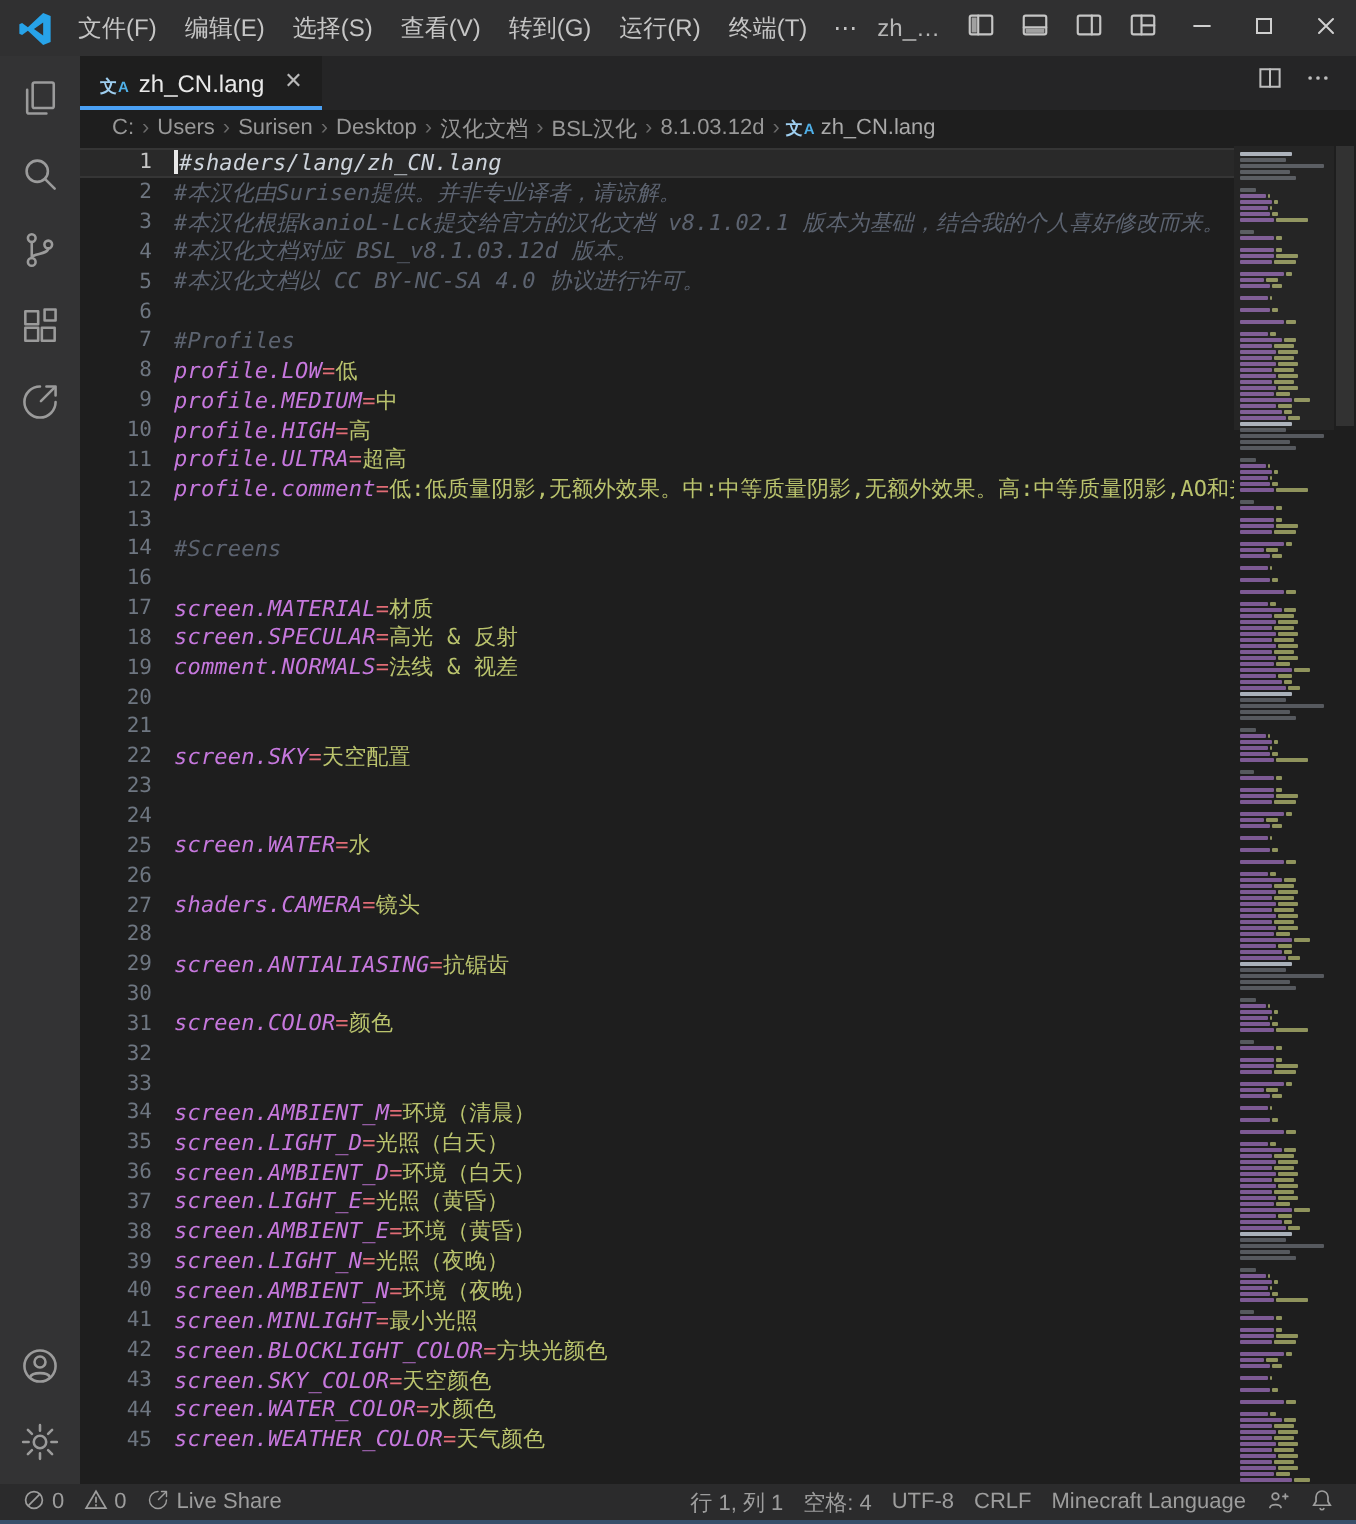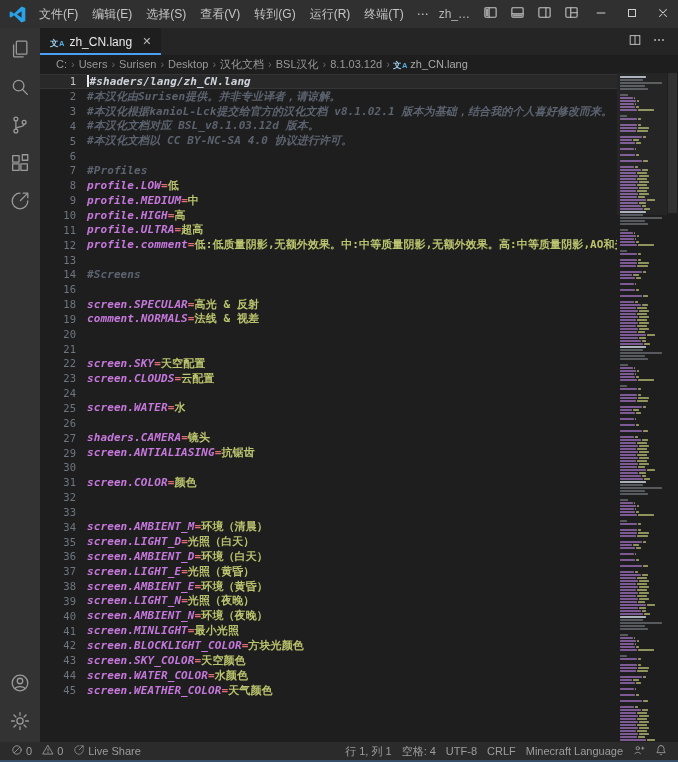--- a/index.html
+++ b/index.html
@@ -45,21 +45,21 @@
   .crumb-file{display:flex;align-items:center;gap:3px;color:#a9a9a9;}
 
   .langicon{display:inline-flex;align-items:baseline;font-size:8.5px;color:#9fcff0;line-height:1;font-weight:bold;}
   .langicon i{font-style:normal;color:#4fb0e8;font-size:7.5px;margin-left:.5px;}
 
   
   .editor{flex:1;display:flex;min-height:0;position:relative;background:#1e1e1e;}
   .code-area{flex:1;min-width:0;overflow:hidden;font-family:"DejaVu Sans Mono","Liberation Mono",monospace;font-size:11px;padding-top:1px;}
   .row{height:14.85px;display:flex;align-items:center;white-space:pre;}
   .ln{flex:0 0 36px;text-align:right;color:#6e7681;font-size:10.5px;}
-  .codetext{padding-left:11px;letter-spacing:.1px;font-weight:bold;}
+  .codetext{padding-left:11px;letter-spacing:.1px;}
   .row.active-line{background:rgba(255,255,255,.05);box-shadow:inset 0 1px 0 rgba(255,255,255,.06),inset 0 -1px 0 rgba(255,255,255,.06);}
   .row.active-line .ln{color:#c6c6c6;}
   .tok-key{color:var(--key);font-style:italic;}
   .tok-eq{color:var(--eq);}
   .tok-val{color:var(--val);}
   .tok-c{color:var(--comment);font-style:italic;}
   .tok-c1{color:var(--brightc);font-style:italic;}
   .cursor{display:inline-block;width:1.5px;height:12px;background:#e8e8e8;margin-right:1px;vertical-align:-2px;}
 
   
@@ -261,30 +261,32 @@
             <div class="row"><span class="ln">6</span><span class="codetext"></span></div>
             <div class="row"><span class="ln">7</span><span class="codetext"><span class="tok-c">#Profiles</span></span></div>
             <div class="row"><span class="ln">8</span><span class="codetext"><span class="tok-key">profile.LOW</span><span class="tok-eq">=</span><span class="tok-val">低</span></span></div>
             <div class="row"><span class="ln">9</span><span class="codetext"><span class="tok-key">profile.MEDIUM</span><span class="tok-eq">=</span><span class="tok-val">中</span></span></div>
             <div class="row"><span class="ln">10</span><span class="codetext"><span class="tok-key">profile.HIGH</span><span class="tok-eq">=</span><span class="tok-val">高</span></span></div>
             <div class="row"><span class="ln">11</span><span class="codetext"><span class="tok-key">profile.ULTRA</span><span class="tok-eq">=</span><span class="tok-val">超高</span></span></div>
             <div class="row"><span class="ln">12</span><span class="codetext"><span class="tok-key">profile.comment</span><span class="tok-eq">=</span><span class="tok-val">低:低质量阴影,无额外效果。中:中等质量阴影,无额外效果。高:中等质量阴影,AO和光</span></span></div>
             <div class="row"><span class="ln">13</span><span class="codetext"></span></div>
             <div class="row"><span class="ln">14</span><span class="codetext"><span class="tok-c">#Screens</span></span></div>
             <div class="row"><span class="ln">16</span><span class="codetext"></span></div>
+            <div class="row"><span class="ln">17</span><span class="codetext"><span class="tok-key">screen.MATERIAL</span><span class="tok-eq">=</span><span class="tok-val">材质</span></span></div>
             <div class="row"><span class="ln">18</span><span class="codetext"><span class="tok-key">screen.SPECULAR</span><span class="tok-eq">=</span><span class="tok-val">高光 &amp; 反射</span></span></div>
             <div class="row"><span class="ln">19</span><span class="codetext"><span class="tok-key">comment.NORMALS</span><span class="tok-eq">=</span><span class="tok-val">法线 &amp; 视差</span></span></div>
             <div class="row"><span class="ln">20</span><span class="codetext"></span></div>
             <div class="row"><span class="ln">21</span></div>
             <div class="row"><span class="ln">22</span><span class="codetext"><span class="tok-key">screen.SKY</span><span class="tok-eq">=</span><span class="tok-val">天空配置</span></span></div>
-            <div class="row"><span class="ln">23</span><span class="codetext"><span class="tok-key">screen.CLOUDS</span><span class="tok-eq">=</span><span class="tok-val">云配置</span></span></div>
+            <div class="row"><span class="ln">23</span></div>
             <div class="row"><span class="ln">24</span><span class="codetext"></span></div>
             <div class="row"><span class="ln">25</span><span class="codetext"><span class="tok-key">screen.WATER</span><span class="tok-eq">=</span><span class="tok-val">水</span></span></div>
             <div class="row"><span class="ln">26</span><span class="codetext"></span></div>
             <div class="row"><span class="ln">27</span><span class="codetext"><span class="tok-key">shaders.CAMERA</span><span class="tok-eq">=</span><span class="tok-val">镜头</span></span></div>
+            <div class="row"><span class="ln">28</span><span class="codetext"></span></div>
             <div class="row"><span class="ln">29</span><span class="codetext"><span class="tok-key">screen.ANTIALIASING</span><span class="tok-eq">=</span><span class="tok-val">抗锯齿</span></span></div>
             <div class="row"><span class="ln">30</span><span class="codetext"></span></div>
             <div class="row"><span class="ln">31</span><span class="codetext"><span class="tok-key">screen.COLOR</span><span class="tok-eq">=</span><span class="tok-val">颜色</span></span></div>
             <div class="row"><span class="ln">32</span></div>
             <div class="row"><span class="ln">33</span></div>
             <div class="row"><span class="ln">34</span><span class="codetext"><span class="tok-key">screen.AMBIENT_M</span><span class="tok-eq">=</span><span class="tok-val">环境（清晨）</span></span></div>
             <div class="row"><span class="ln">35</span><span class="codetext"><span class="tok-key">screen.LIGHT_D</span><span class="tok-eq">=</span><span class="tok-val">光照（白天）</span></span></div>
             <div class="row"><span class="ln">36</span><span class="codetext"><span class="tok-key">screen.AMBIENT_D</span><span class="tok-eq">=</span><span class="tok-val">环境（白天）</span></span></div>
             <div class="row"><span class="ln">37</span><span class="codetext"><span class="tok-key">screen.LIGHT_E</span><span class="tok-eq">=</span><span class="tok-val">光照（黄昏）</span></span></div>
             <div class="row"><span class="ln">38</span><span class="codetext"><span class="tok-key">screen.AMBIENT_E</span><span class="tok-eq">=</span><span class="tok-val">环境（黄昏）</span></span></div>

